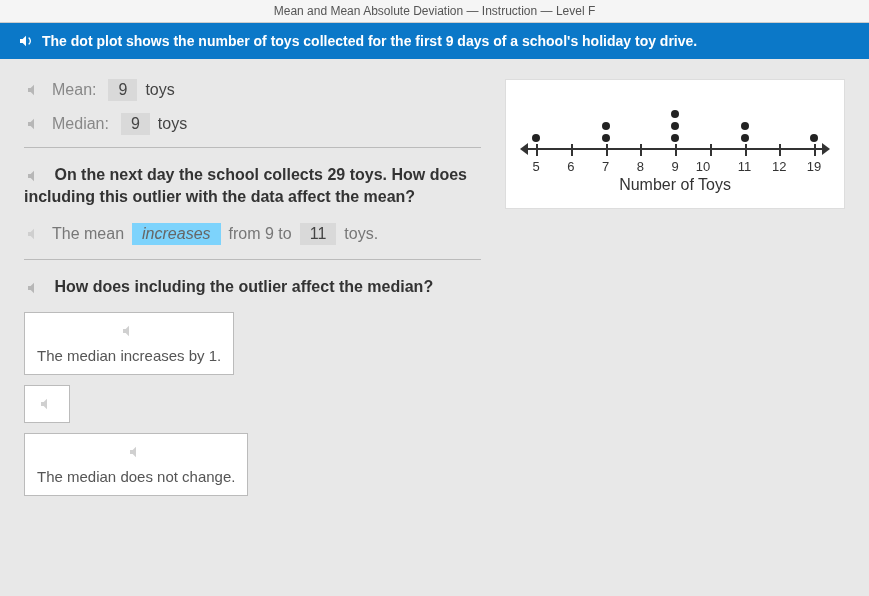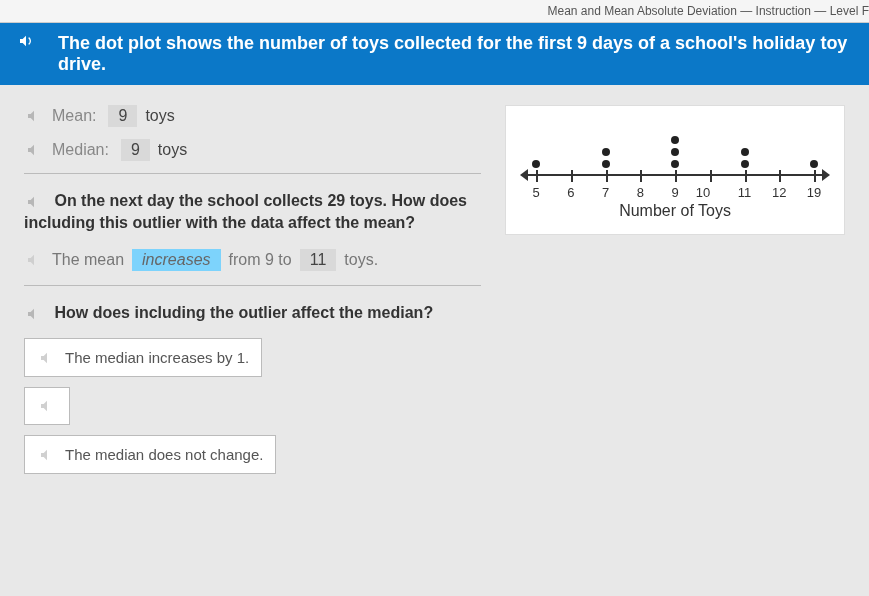--- a/index.html
+++ b/index.html
@@ -8,33 +8,33 @@
     background: #e8e8e8;
     width: 869px;
     height: 596px;
     overflow: hidden;
     position: relative;
   }
   .topbar {
     background: #f5f5f5;
     color: #555;
     font-size: 12px;
-    text-align: right;
+    text-align: center;
     padding: 4px 0;
     border-bottom: 1px solid #ccc;
   }
   .header {
     background: #0b78c8;
     color: #fff;
-    font-size: 18px;
+    font-size: 14px;
     font-weight: bold;
     padding: 10px 16px;
     display: flex;
     align-items: flex-start;
-    gap: 22px;
+    gap: 6px;
   }
   .audio-icon {
     display: inline-flex;
     align-items: center;
     justify-content: center;
     width: 20px;
     height: 16px;
     flex-shrink: 0;
   }
   .audio-icon svg { width: 100%; height: 100%; }
@@ -95,20 +95,21 @@
     background: #fff;
     border: 1px solid #bbb;
     padding: 10px 12px;
     display: inline-flex;
     align-items: center;
     gap: 8px;
     color: #555;
     font-size: 15px;
     width: fit-content;
     cursor: pointer;
+    flex-direction: column;
   }
   .option .audio-icon { opacity:.45; }
   .dotplot {
     background: #fff;
     padding: 20px 16px 14px 16px;
     border: 1px solid #ddd;
   }
   .plot-area {
     position: relative;
     height: 70px;

